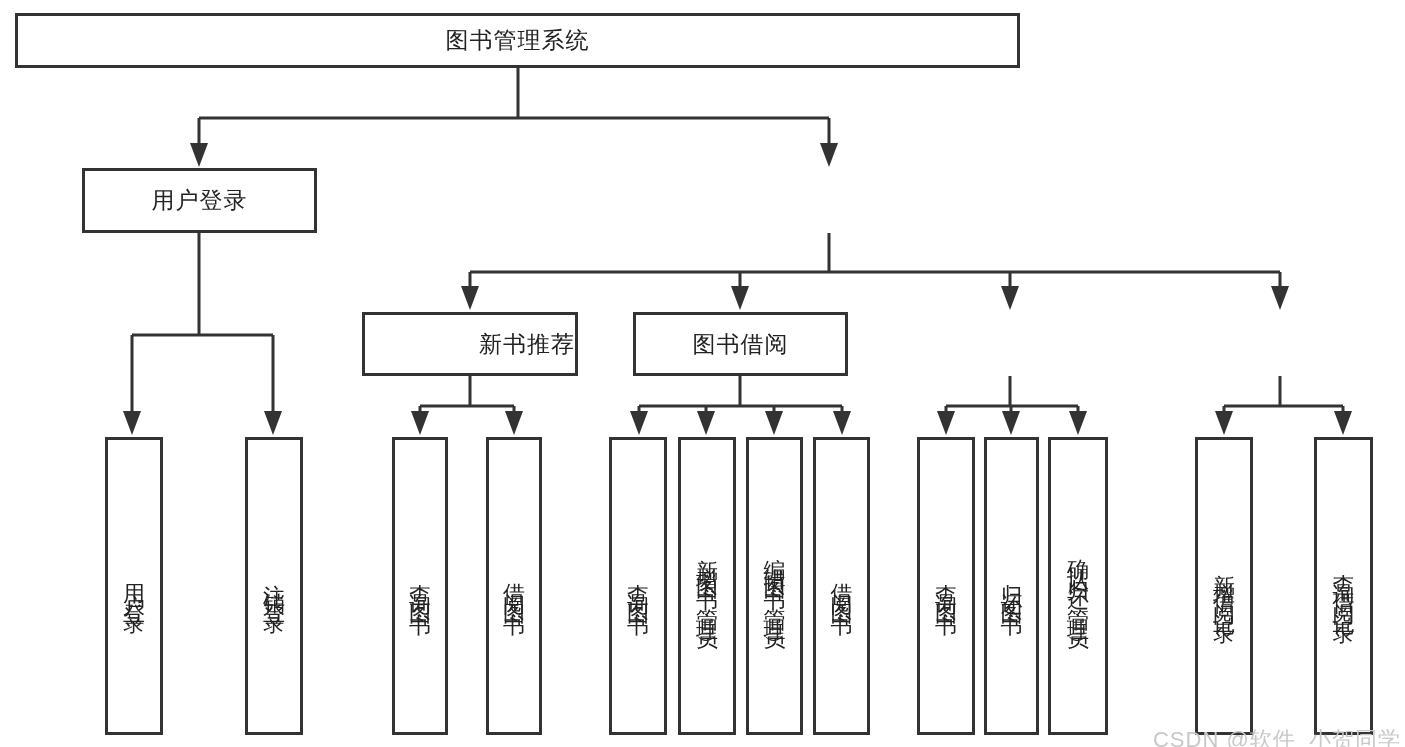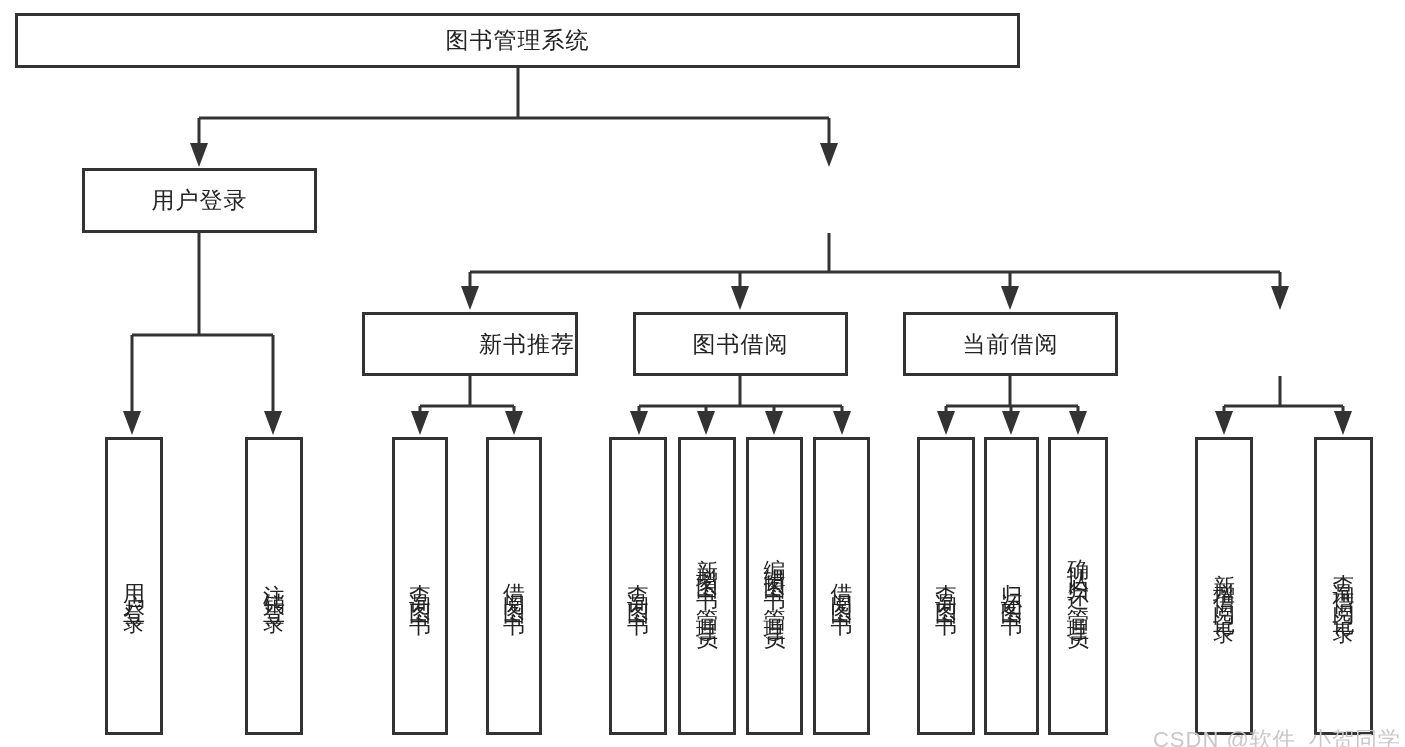--- a/index.html
+++ b/index.html
@@ -120,23 +120,20 @@
   <div class="node hnode" style="left:82px; top:168px; width:235px; height:65px;">
     <span>用户登录</span>
   </div>
 
   <div class="node hnode" style="left:362px; top:312px; width:216px; height:64px;justify-content:flex-end;">
     <span>新书推荐</span>
   </div>
   <div class="node hnode" style="left:633px; top:312px; width:215px; height:64px;">
     <span>图书借阅</span>
   </div>
-  <div class="node hnode" style="left:903px; top:312px; width:215px; height:64px;">
-    <span>当前借阅</span>
-  </div>
 
   <div class="node vnode" style="left:105px; top:437px; width:58px; height:298px;">
     <span class="vtext">用户登录</span>
   </div>
   <div class="node vnode" style="left:245px; top:437px; width:58px; height:298px;">
     <span class="vtext">注销登录</span>
   </div>
 
   <div class="node vnode" style="left:392px; top:437px; width:56px; height:298px;">
     <span class="vtext">查询图书</span>

